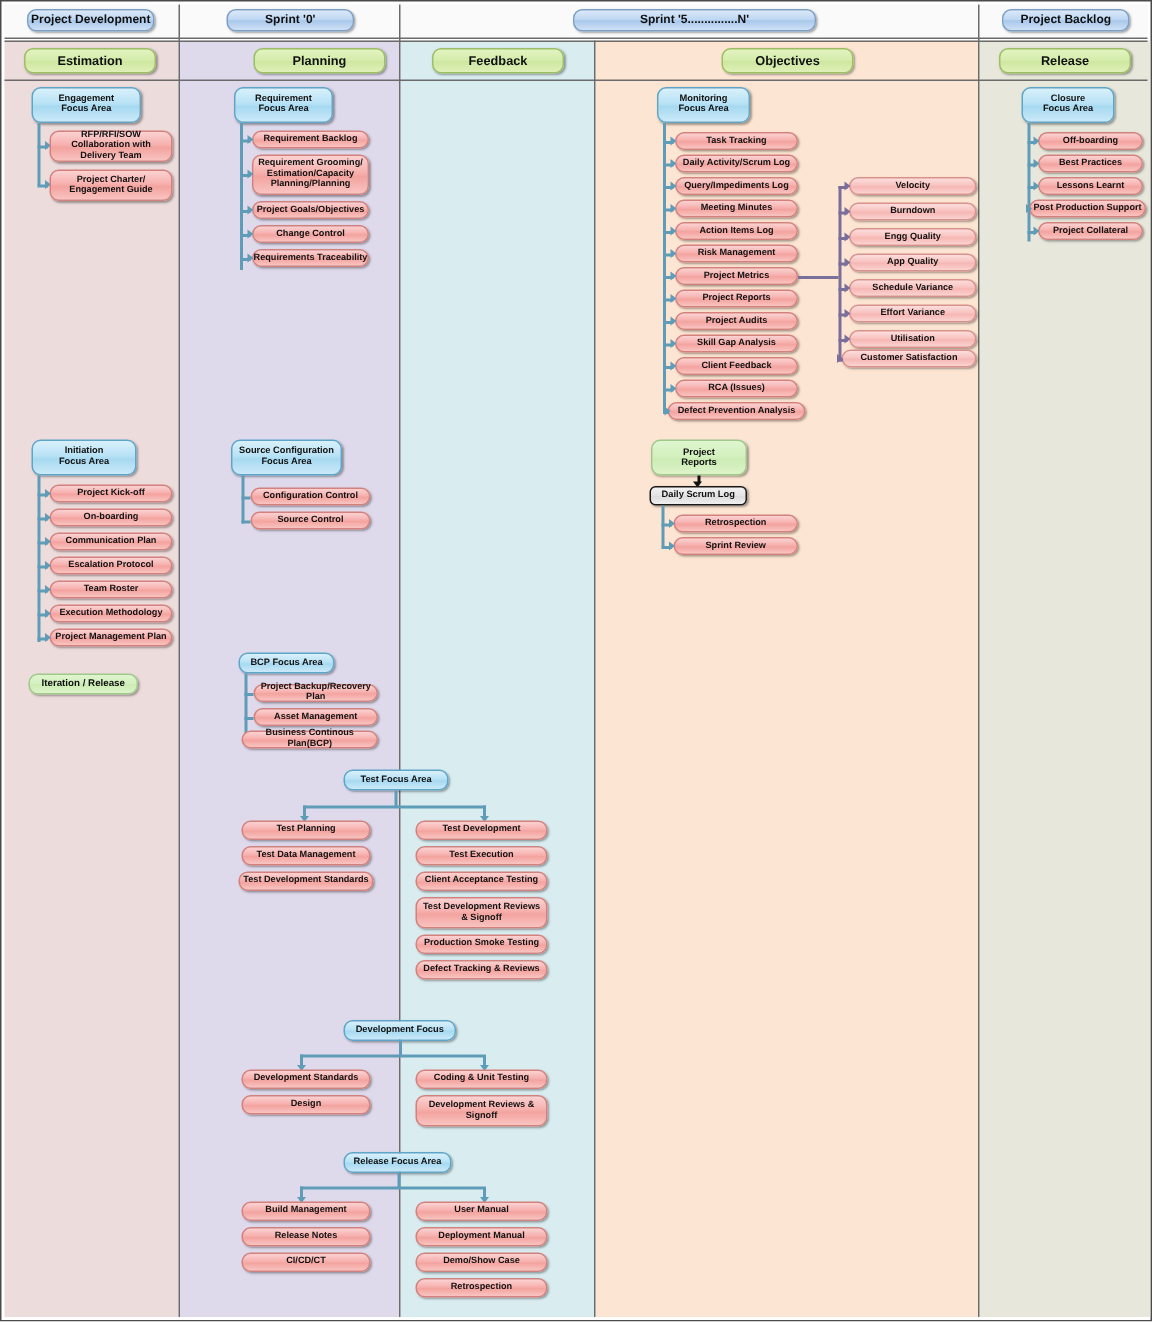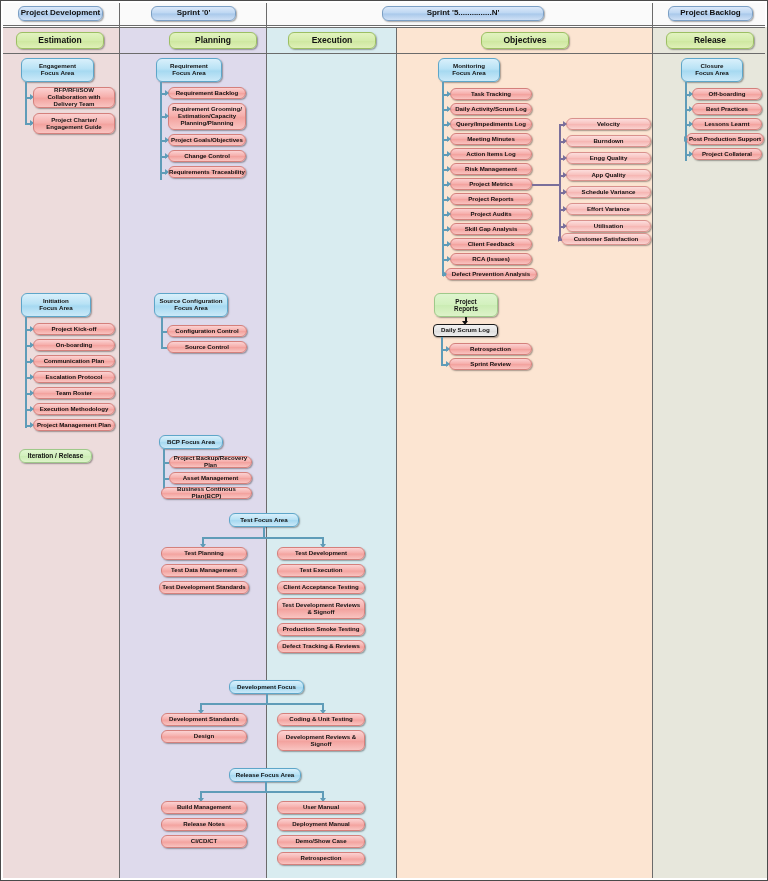--- a/index.html
+++ b/index.html
@@ -103,21 +103,21 @@
       <span>Project Backlog</span>
     </div>
 
   <div class="pill pill-green node" style="left:15px;top:31px;width:88px;height:17px;">
       <span>Estimation</span>
     </div>
   <div class="pill pill-green node" style="left:149px;top:31px;width:88px;height:17px;margin-left:19px;">
       <span>Planning</span>
     </div>
   <div class="pill pill-green node" style="left:287px;top:31px;width:88px;height:17px;">
-      <span>Execution</span>
+      <span>Feedback</span>
     </div>
   <div class="pill pill-green node" style="left:480px;top:31px;width:88px;height:17px;">
       <span>Objectives</span>
     </div>
   <div class="pill pill-green node" style="left:665px;top:31px;width:88px;height:17px;">
       <span>Release</span>
     </div>
   <div class="sep-h" style="top:52px;left:2px;right:2px;"></div>
 
   <div class="pill pill-cyan node" style="left:20px;top:57px;width:73px;height:24px;white-space:pre-line;"><span>Engagement

